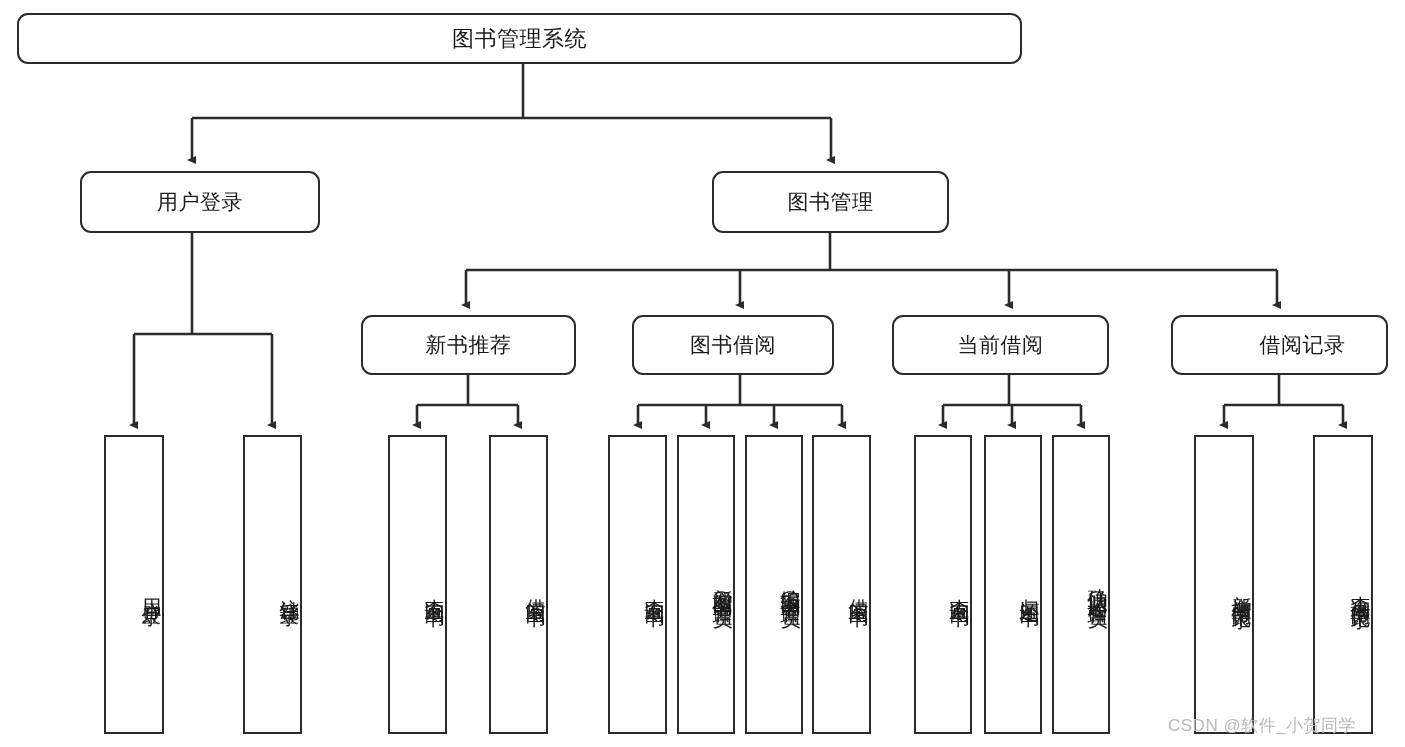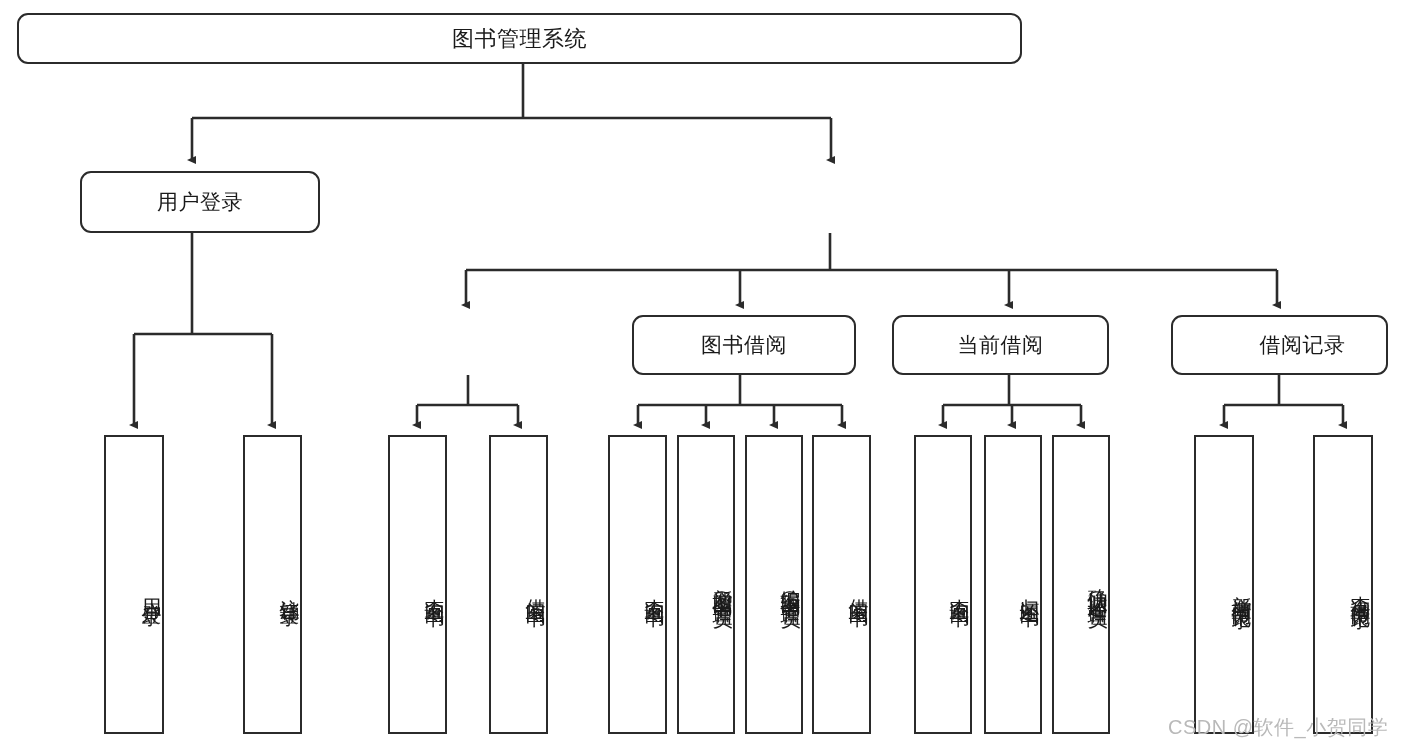--- a/index.html
+++ b/index.html
@@ -53,21 +53,21 @@
     left: 0;
     top: 0;
     width: 1405px;
     height: 747px;
     pointer-events: none;
   }
   #watermark {
     position: absolute;
     left: 1168px;
     top: 714px;
-    font-size: 20px;
+    font-size: 17px;
     color: #b9b9b9;
     white-space: nowrap;
     letter-spacing: 0.5px;
   }
 </style>
 </head>
 <body>
 
 <div id="canvas">
 
@@ -121,22 +121,28 @@
     </g>
   </svg>
 
   <div class="node horiz" id="root-node" style="left:17px; top:13px; width:1005px; height:51px;">
     <span>图书管理系统</span>
   </div>
 
   <div class="node horiz" style="left:80px; top:171px; width:240px; height:62px;">
     <span>用户登录</span>
   </div>
+  <div class="node horiz" style="left:712px; top:171px; width:237px; height:62px;">
+    <span>图书管理</span>
+  </div>
 
-  <div class="node horiz" style="left:632px; top:315px; width:224px; height:60px;">
+  <div class="node horiz" style="left:361px; top:315px; width:215px; height:60px;">
+    <span>新书推荐</span>
+  </div>
+  <div class="node horiz" style="left:632px; top:315px; width:202px; height:60px;">
     <span>图书借阅</span>
   </div>
   <div class="node horiz" style="left:892px; top:315px; width:217px; height:60px;">
     <span>当前借阅</span>
   </div>
   <div class="node horiz" style="left:1171px; top:315px; width:217px; height:60px;padding-left:46px;">
     <span>借阅记录</span>
   </div>
 
   <div class="node vert" style="left:104px; top:435px; width:60px; height:299px;">

